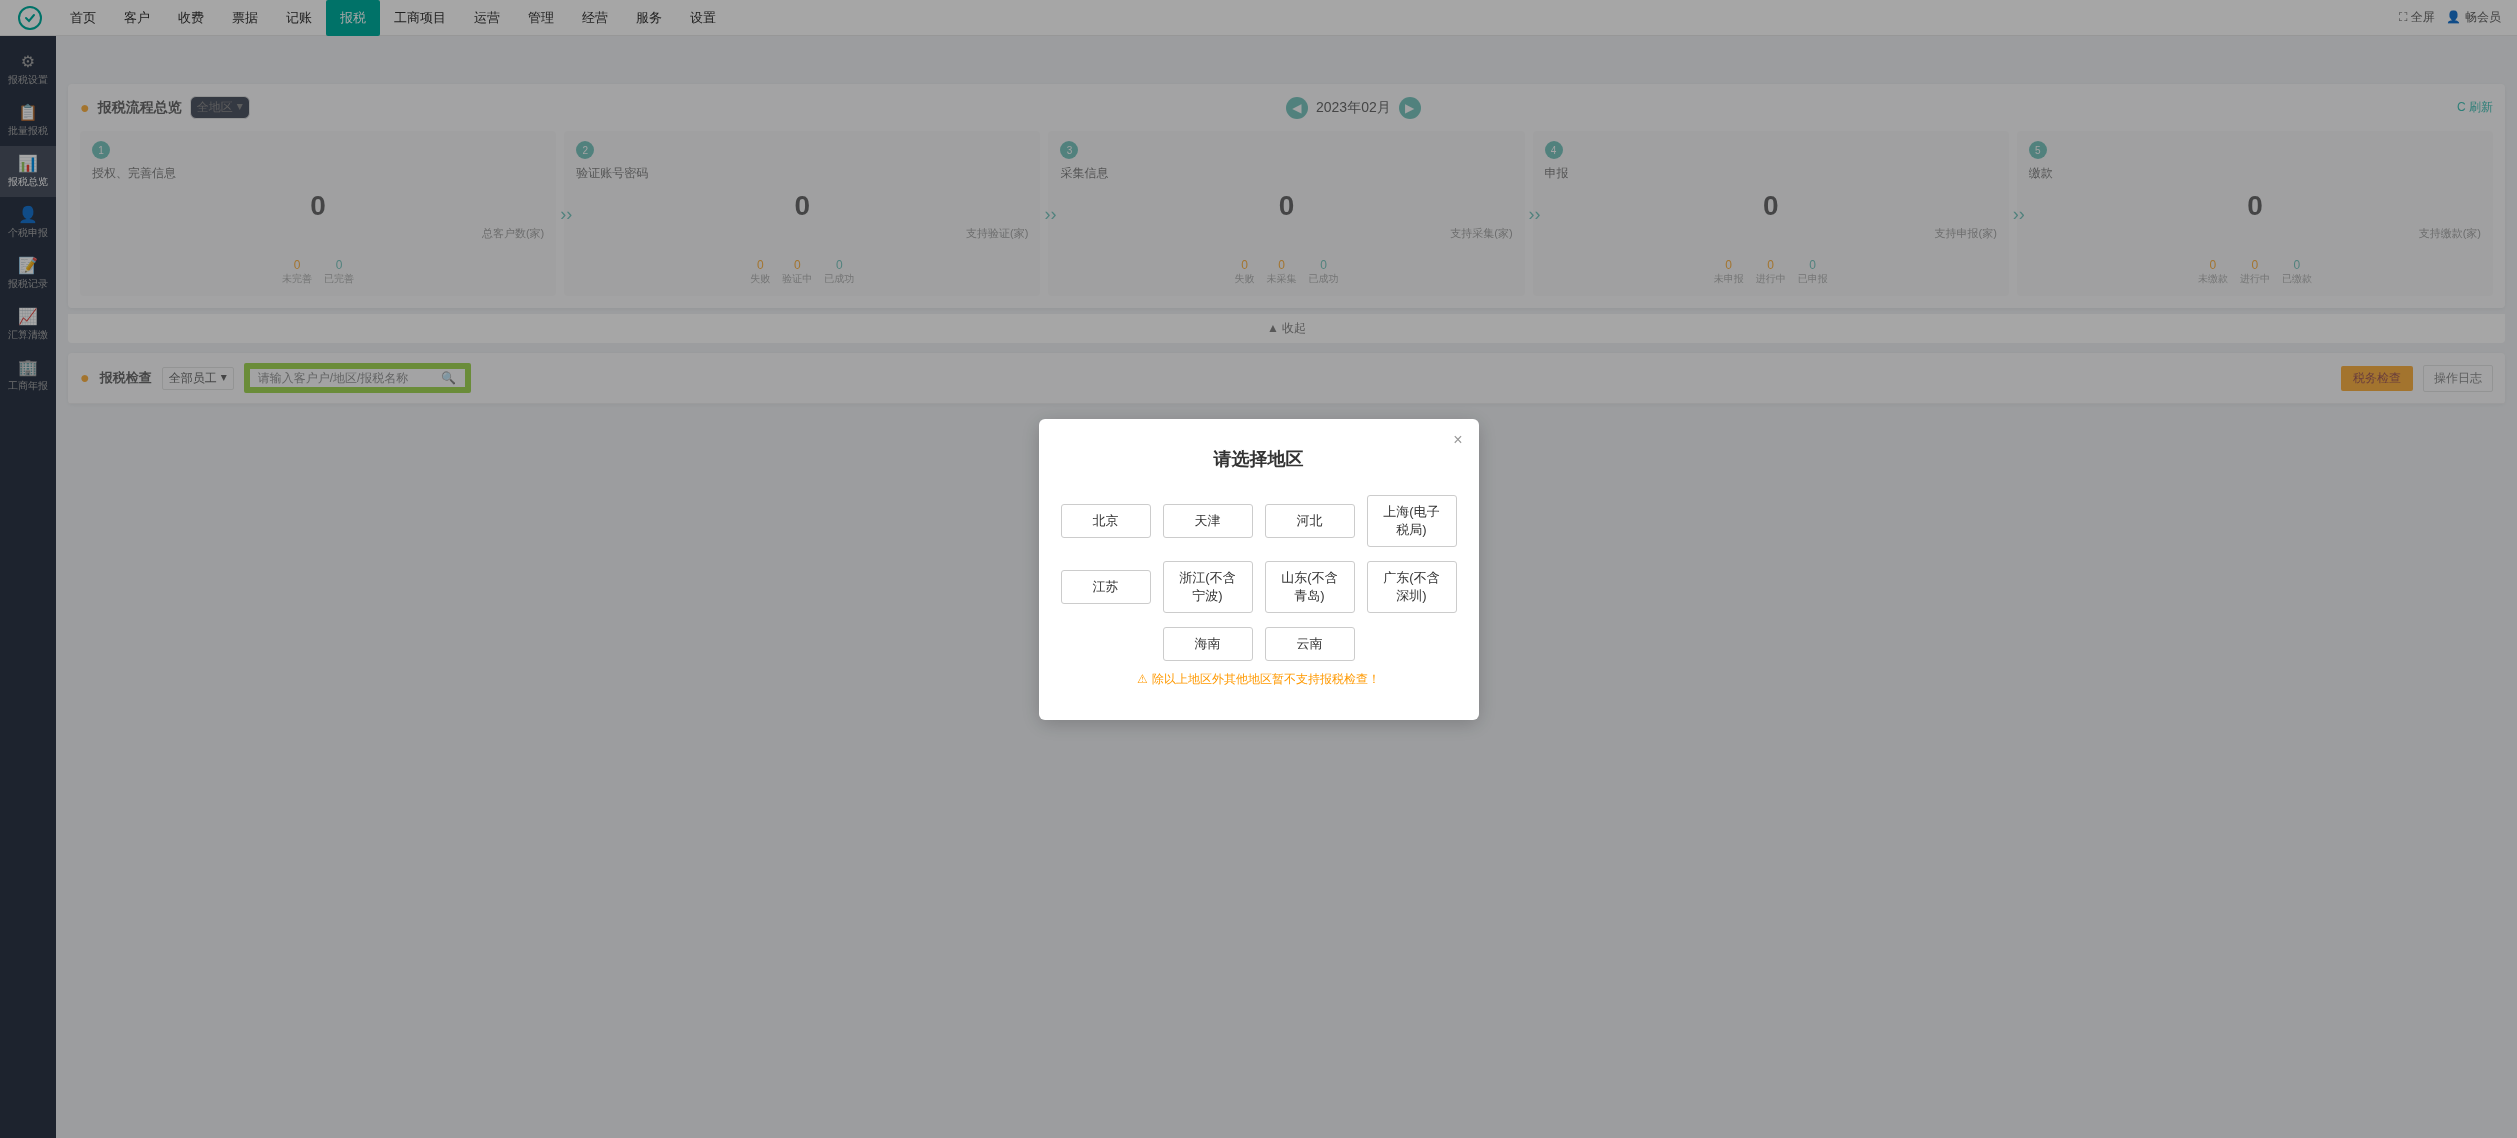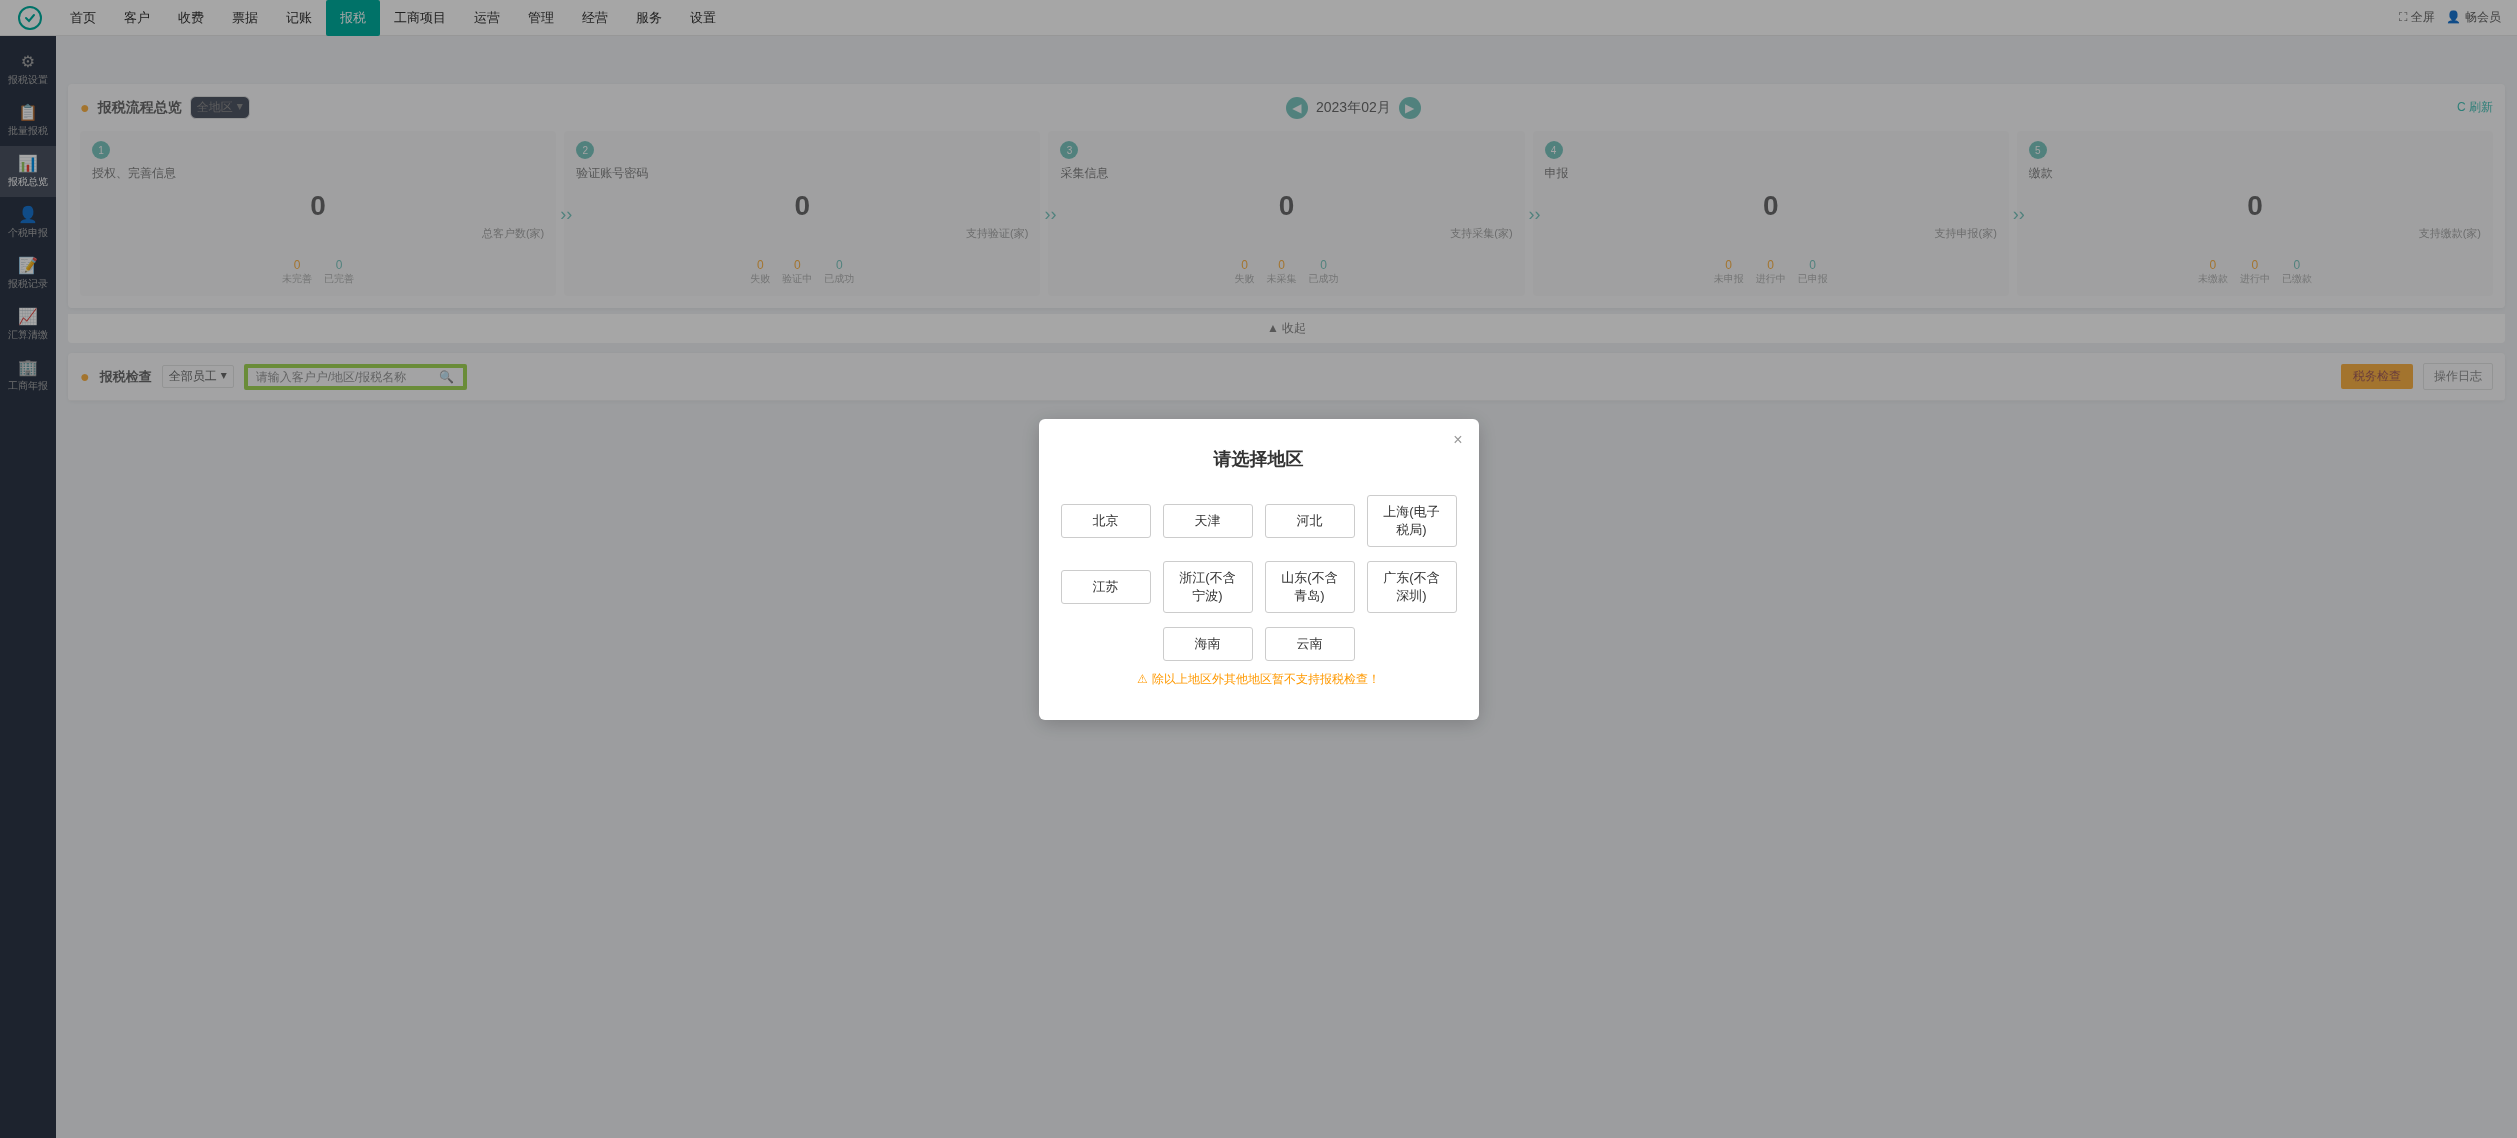--- a/index.html
+++ b/index.html
@@ -203,21 +203,21 @@
       display: flex; align-items: flex-start; gap: 4px;
       border: 1px solid #ddd;
       border-radius: 2px;
       padding: 2px 6px;
       font-size: 12px;
       cursor: pointer;
       background: #fff;
     }
     .search-box {
       display: flex; align-items: center;
-      border: 4px solid #84cc16;
+      border: 6px solid #84cc16;
       border-radius: 2px;
       padding: 2px 8px;
       background: #fff;
       gap: 4px;
     }
     .search-box input {
       border: none; outline: none; font-size: 12px; width: 180px; background: transparent;
     }
     .check-btn {
       margin-left: auto;

